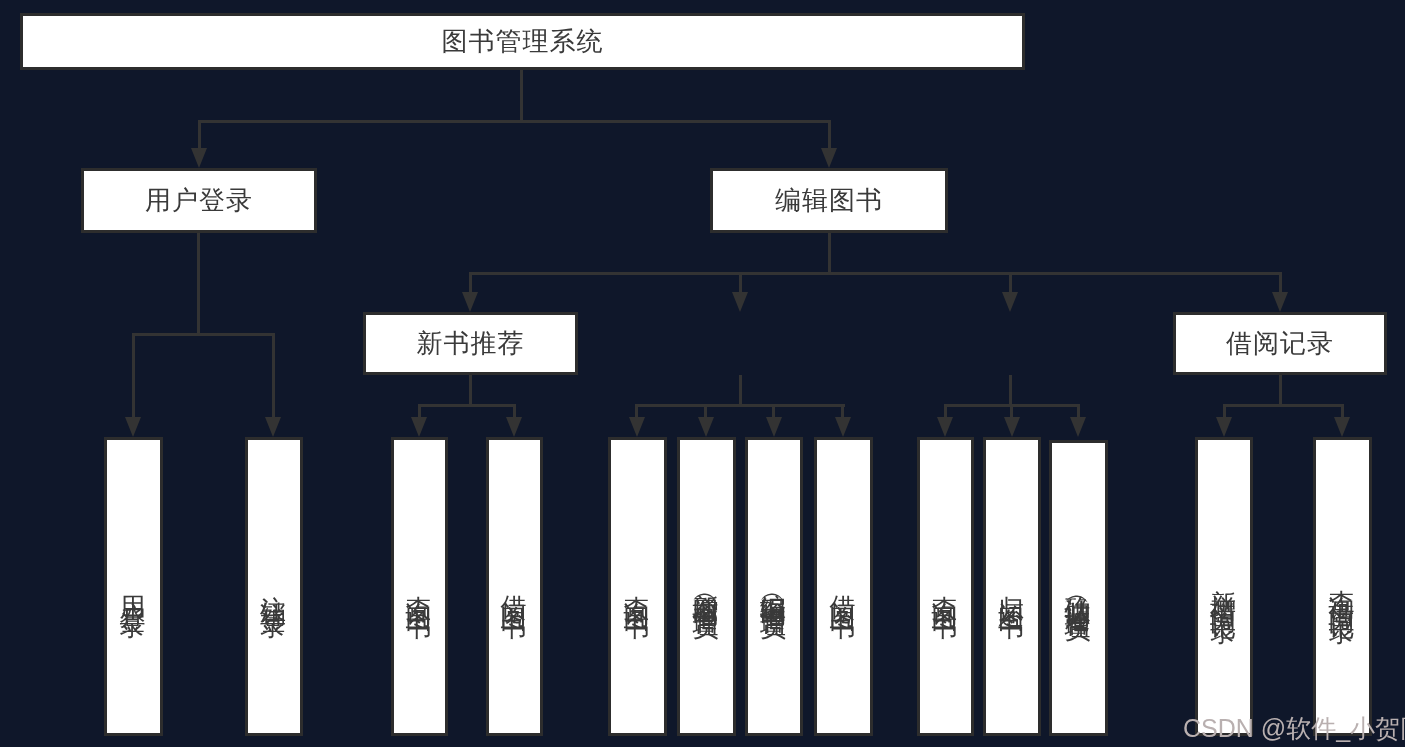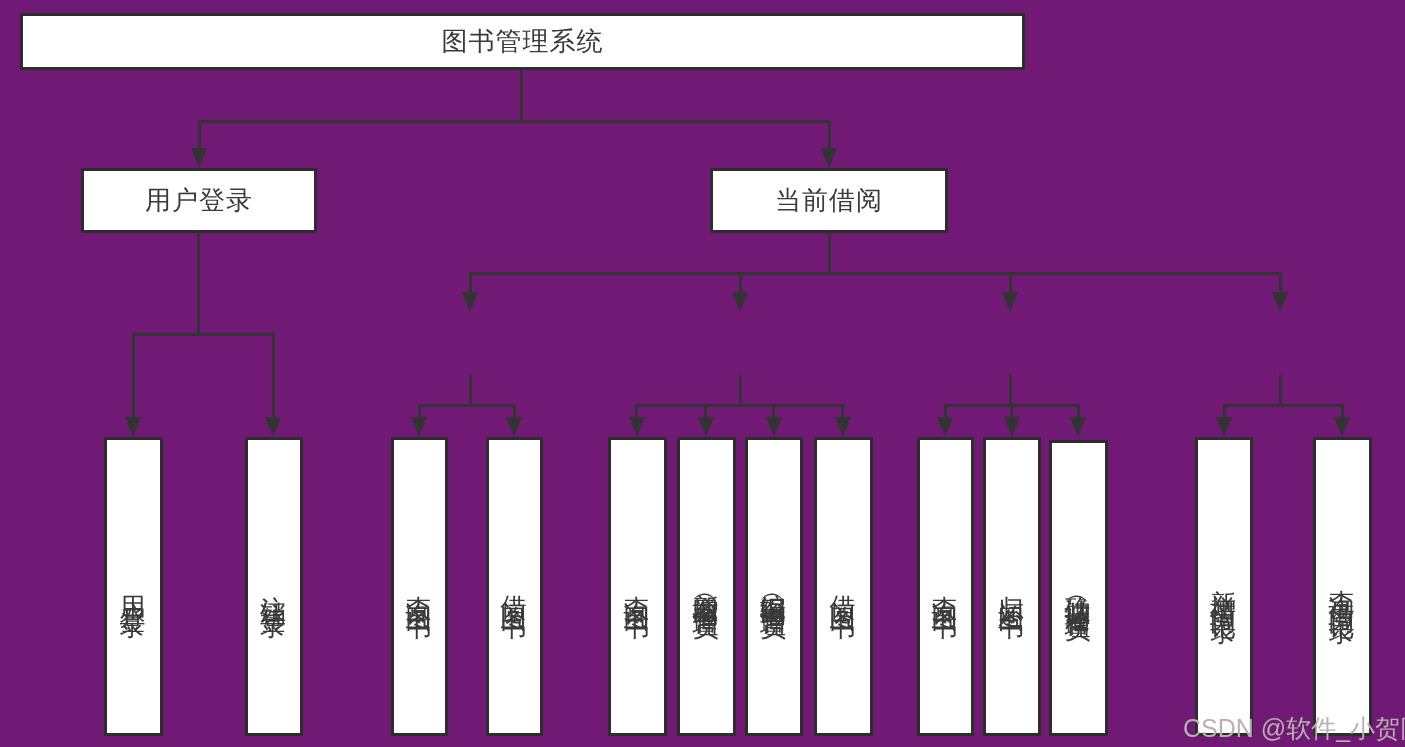--- a/index.html
+++ b/index.html
@@ -1,19 +1,19 @@
 <!DOCTYPE html>
 <html><head>
 <meta charset="utf-8">
 <style>
   html,body{margin:0;padding:0;background:#ffffff;}
   #stage{
     position:relative;
     width:1405px;height:747px;
-    background:#701a75;
+    background:#0f172a;
     font-family:"Liberation Sans", sans-serif;
     overflow:hidden;
   }
   .box{
     position:absolute;
     box-sizing:border-box;
     border:3px solid #2d2d2d;
     background:#ffffff;
     display:flex;align-items:center;justify-content:center;
     color:#3a3a3a;
@@ -59,40 +59,42 @@
   <div class="box" style="left:20px;top:13px;width:1005px;height:57px;">图书管理系统</div>
 
   <div class="vline" style="left:520px;top:70px;height:50px;"></div>
   <div class="hline" style="left:198px;top:120px;width:633px;"></div>
   <div class="vline" style="left:198px;top:120px;height:32px;"></div>
   <div class="vline" style="left:828px;top:120px;height:32px;"></div>
   <div class="arrow" style="left:191px;top:148px;"></div>
   <div class="arrow" style="left:821px;top:148px;"></div>
 
   <div class="box" style="left:81px;top:168px;width:236px;height:65px;">用户登录</div>
-  <div class="box" style="left:710px;top:168px;width:238px;height:65px;">当前借阅</div>
+  <div class="box" style="left:710px;top:168px;width:238px;height:65px;">编辑图书</div>
 
   <div class="vline" style="left:197px;top:233px;height:100px;"></div>
   <div class="hline" style="left:132px;top:333px;width:142px;"></div>
   <div class="vline" style="left:132px;top:333px;height:88px;"></div>
   <div class="vline" style="left:272px;top:333px;height:88px;"></div>
   <div class="arrow" style="left:125px;top:417px;"></div>
   <div class="arrow" style="left:265px;top:417px;"></div>
 
   <div class="vline" style="left:828px;top:233px;height:39px;"></div>
   <div class="hline" style="left:469px;top:272px;width:813px;"></div>
   <div class="vline" style="left:469px;top:272px;height:24px;"></div>
   <div class="vline" style="left:739px;top:272px;height:24px;"></div>
   <div class="vline" style="left:1009px;top:272px;height:24px;"></div>
   <div class="vline" style="left:1279px;top:272px;height:24px;"></div>
   <div class="arrow" style="left:462px;top:292px;"></div>
   <div class="arrow" style="left:732px;top:292px;"></div>
   <div class="arrow" style="left:1002px;top:292px;"></div>
   <div class="arrow" style="left:1272px;top:292px;"></div>
 
+  <div class="box" style="left:363px;top:312px;width:215px;height:63px;">新书推荐</div>
+  <div class="box" style="left:1173px;top:312px;width:214px;height:63px;">借阅记录</div>
 
   <div class="vline" style="left:469px;top:375px;height:32px;"></div>
   <div class="hline" style="left:418px;top:404px;width:98px;"></div>
   <div class="vline" style="left:418px;top:404px;height:17px;"></div>
   <div class="vline" style="left:513px;top:404px;height:17px;"></div>
   <div class="arrow" style="left:411px;top:417px;"></div>
   <div class="arrow" style="left:506px;top:417px;"></div>
 
   <div class="vline" style="left:739px;top:375px;height:32px;"></div>
   <div class="hline" style="left:635px;top:404px;width:210px;"></div>

